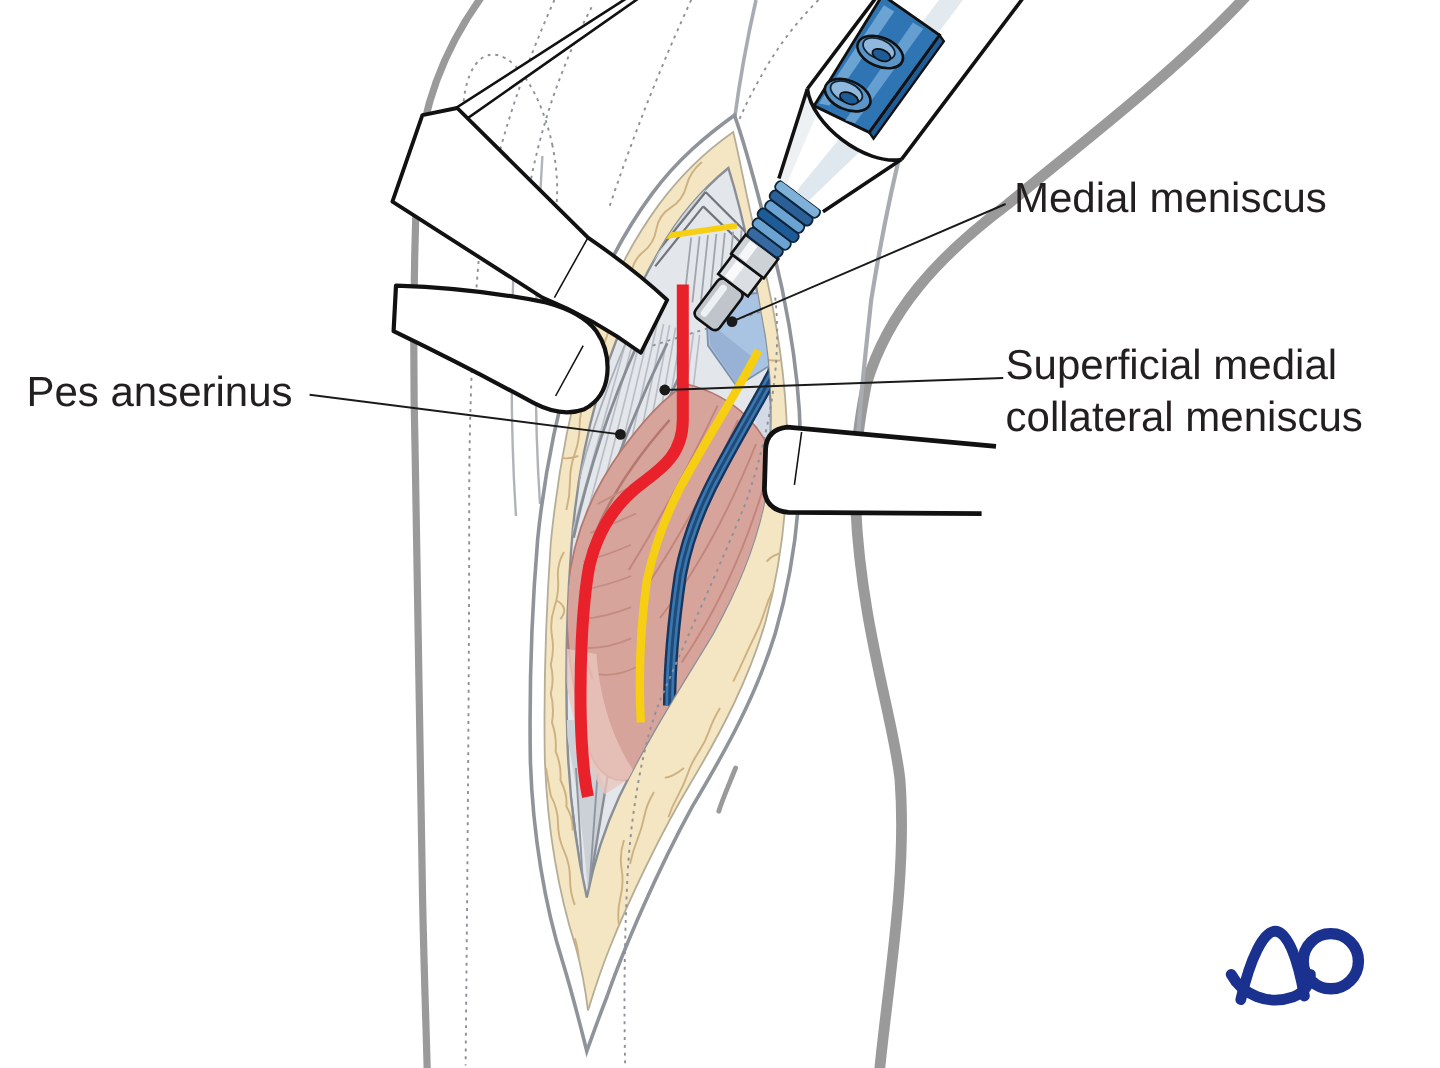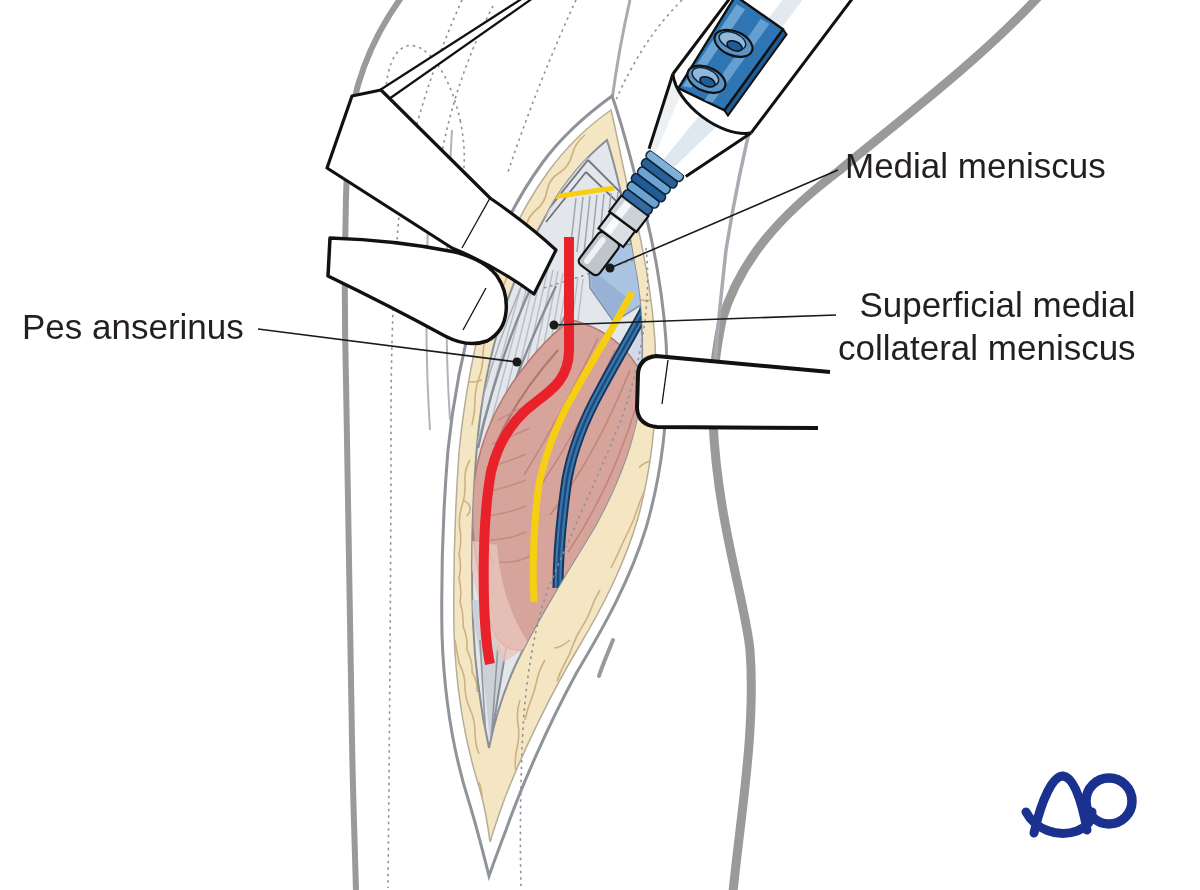--- a/index.html
+++ b/index.html
@@ -1,21 +1,21 @@
 <!DOCTYPE html>
 <html style="--vessel_red: #e8212b; --nerve_yellow: #f6cf12; --vein_blue: #3b77ad; --vein_blue_dark: #16365f; --meniscus_blue: #a9c3e3; --fat_cream: #f4e6c2; --fat_squiggle: #cdb183; --muscle_pink: #d7a49c; --muscle_stripe: #bf8279; --instrument_blue: #2f75b3; --instrument_blue_light: #6ba3d3; --instrument_blue_dark: #1e5c97; --outline_gray: #9a9a9a; --label_text: #231f20; --logo_blue: #1a318f;"><head>
 <meta charset="utf-8">
 <style>
   html,body{margin:0;padding:0;background:#fff;}
   .stage{position:relative;width:1200px;height:890px;background:#fff;overflow:hidden;
          font-family:"Liberation Sans",sans-serif;}
   .stage svg{position:absolute;left:0;top:0;}
   .label{position:absolute;font:400 35px/43px "Liberation Sans",sans-serif;
          color:var(--label_text,#231f20);white-space:nowrap;}
-  .label span{display:block;text-align:right;}
+  .label span{display:block;}
   #lbl-mm{left:845px;top:144px;}
   #lbl-smcl{left:838px;top:283px;}
   #lbl-pes{left:22px;top:305px;}
   .sr-only{position:absolute;width:1px;height:1px;overflow:hidden;clip:rect(0 0 0 0);}
   
   .f-fat{fill:var(--fat_cream);}
   .s-squig{stroke:var(--fat_squiggle);fill:none;}
   .f-muscle{fill:var(--muscle_pink);}
   .s-mstripe{stroke:var(--muscle_stripe);fill:none;}
   .s-red{stroke:var(--vessel_red);fill:none;}

